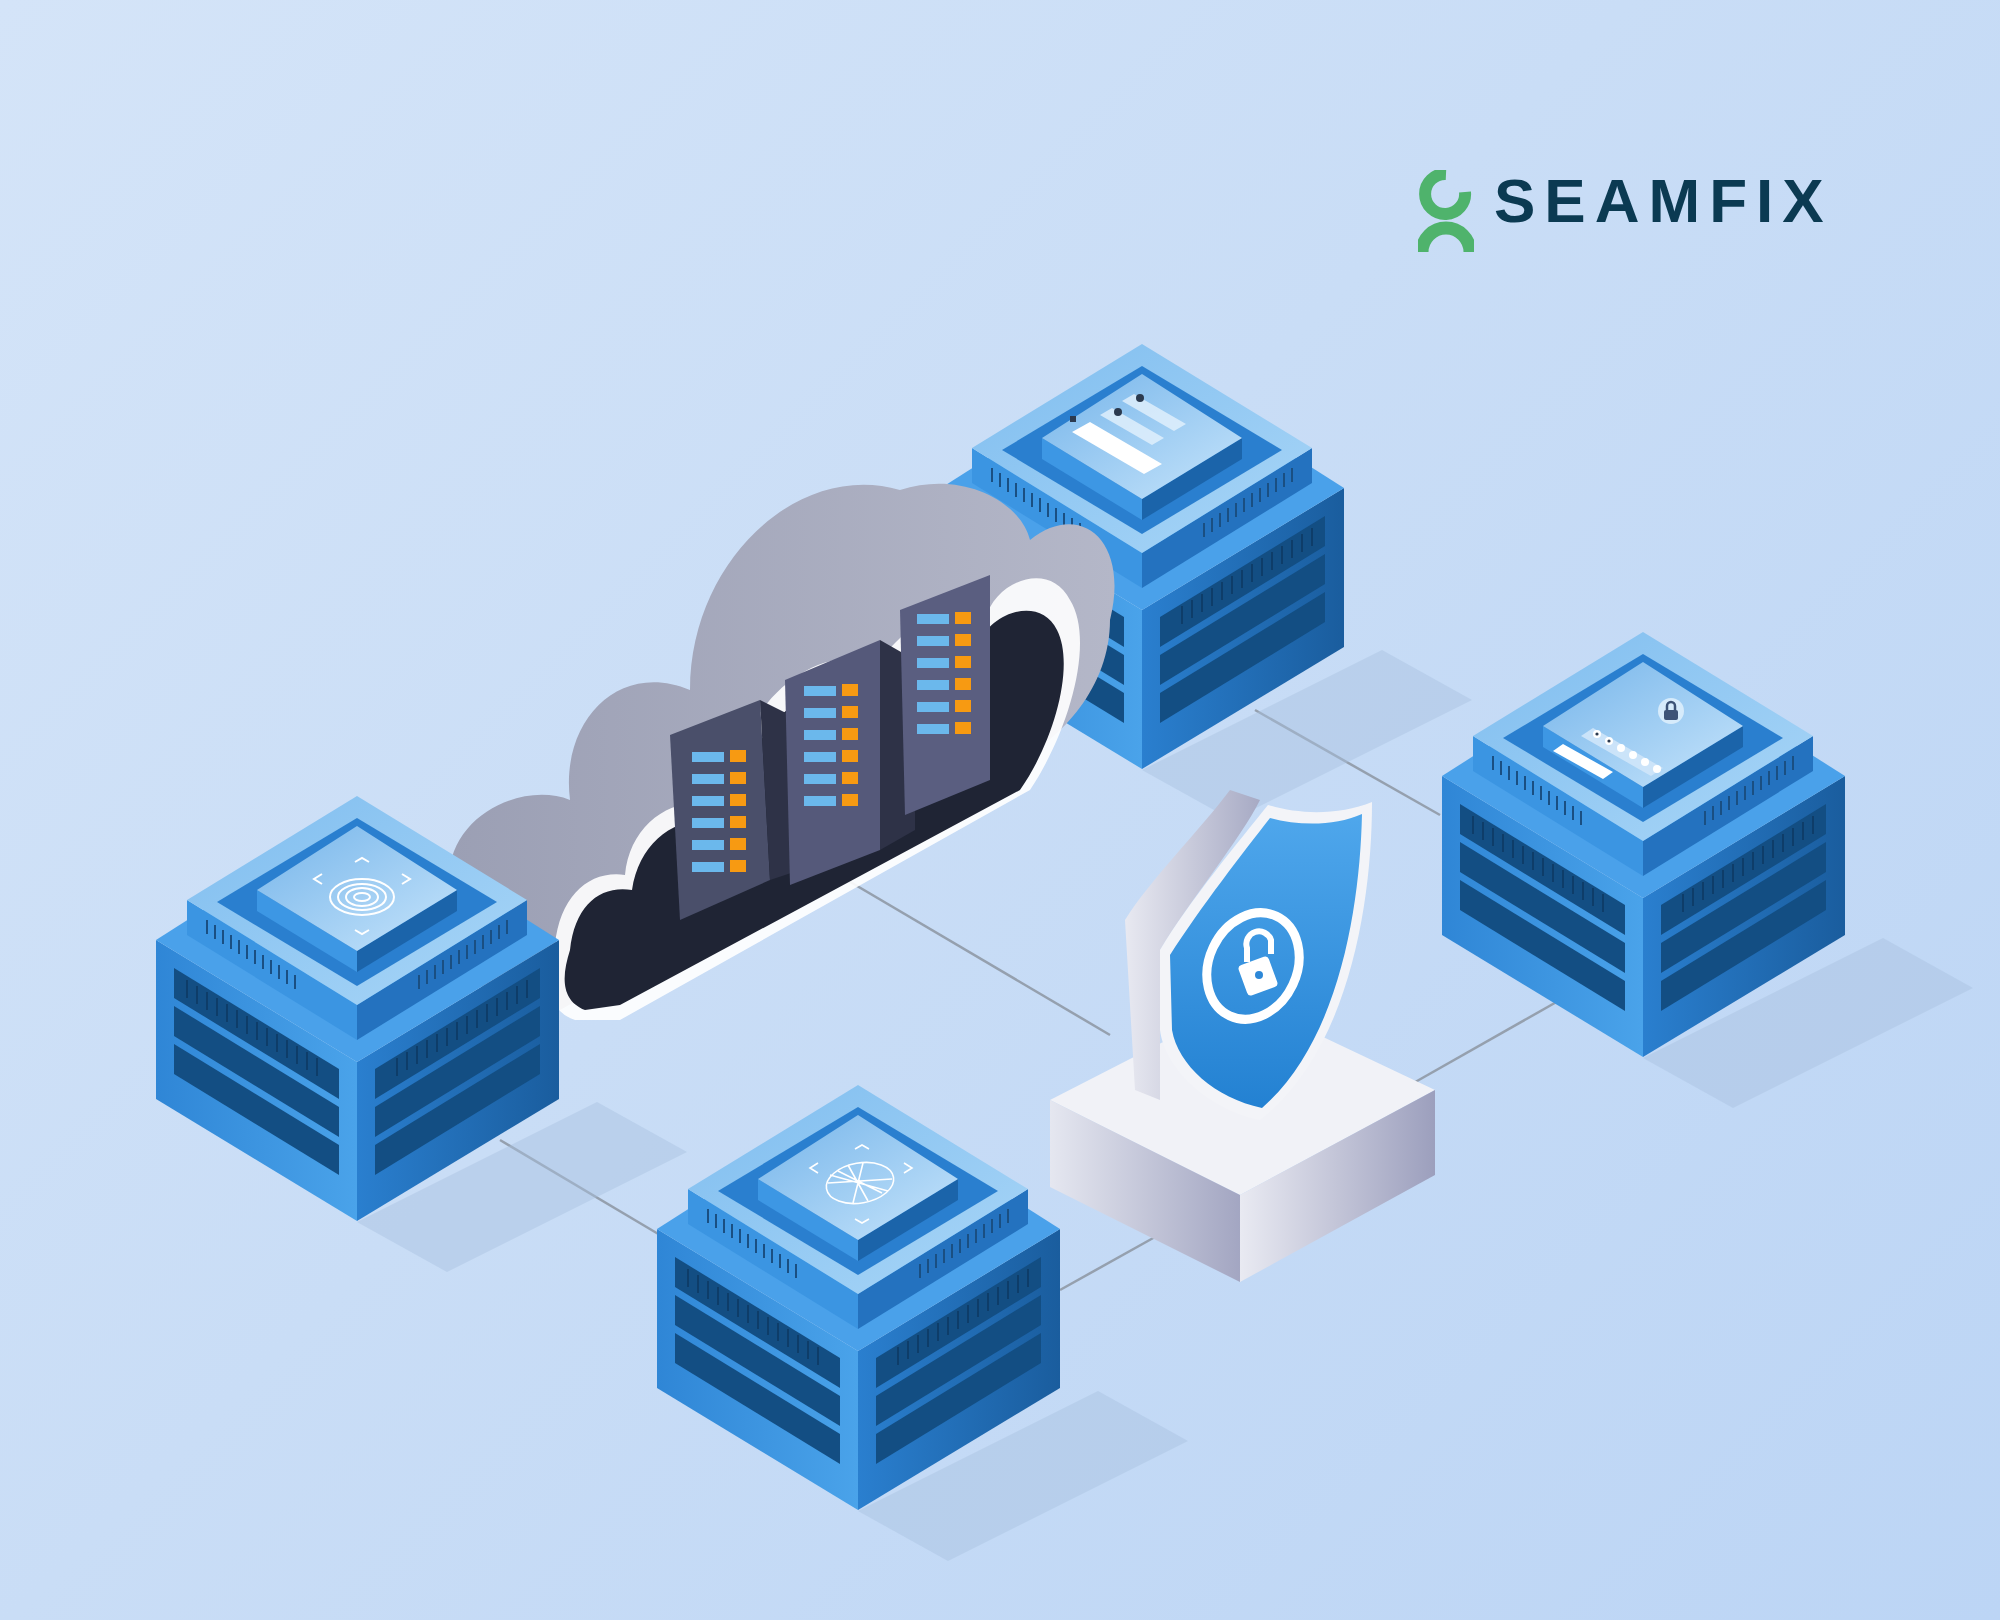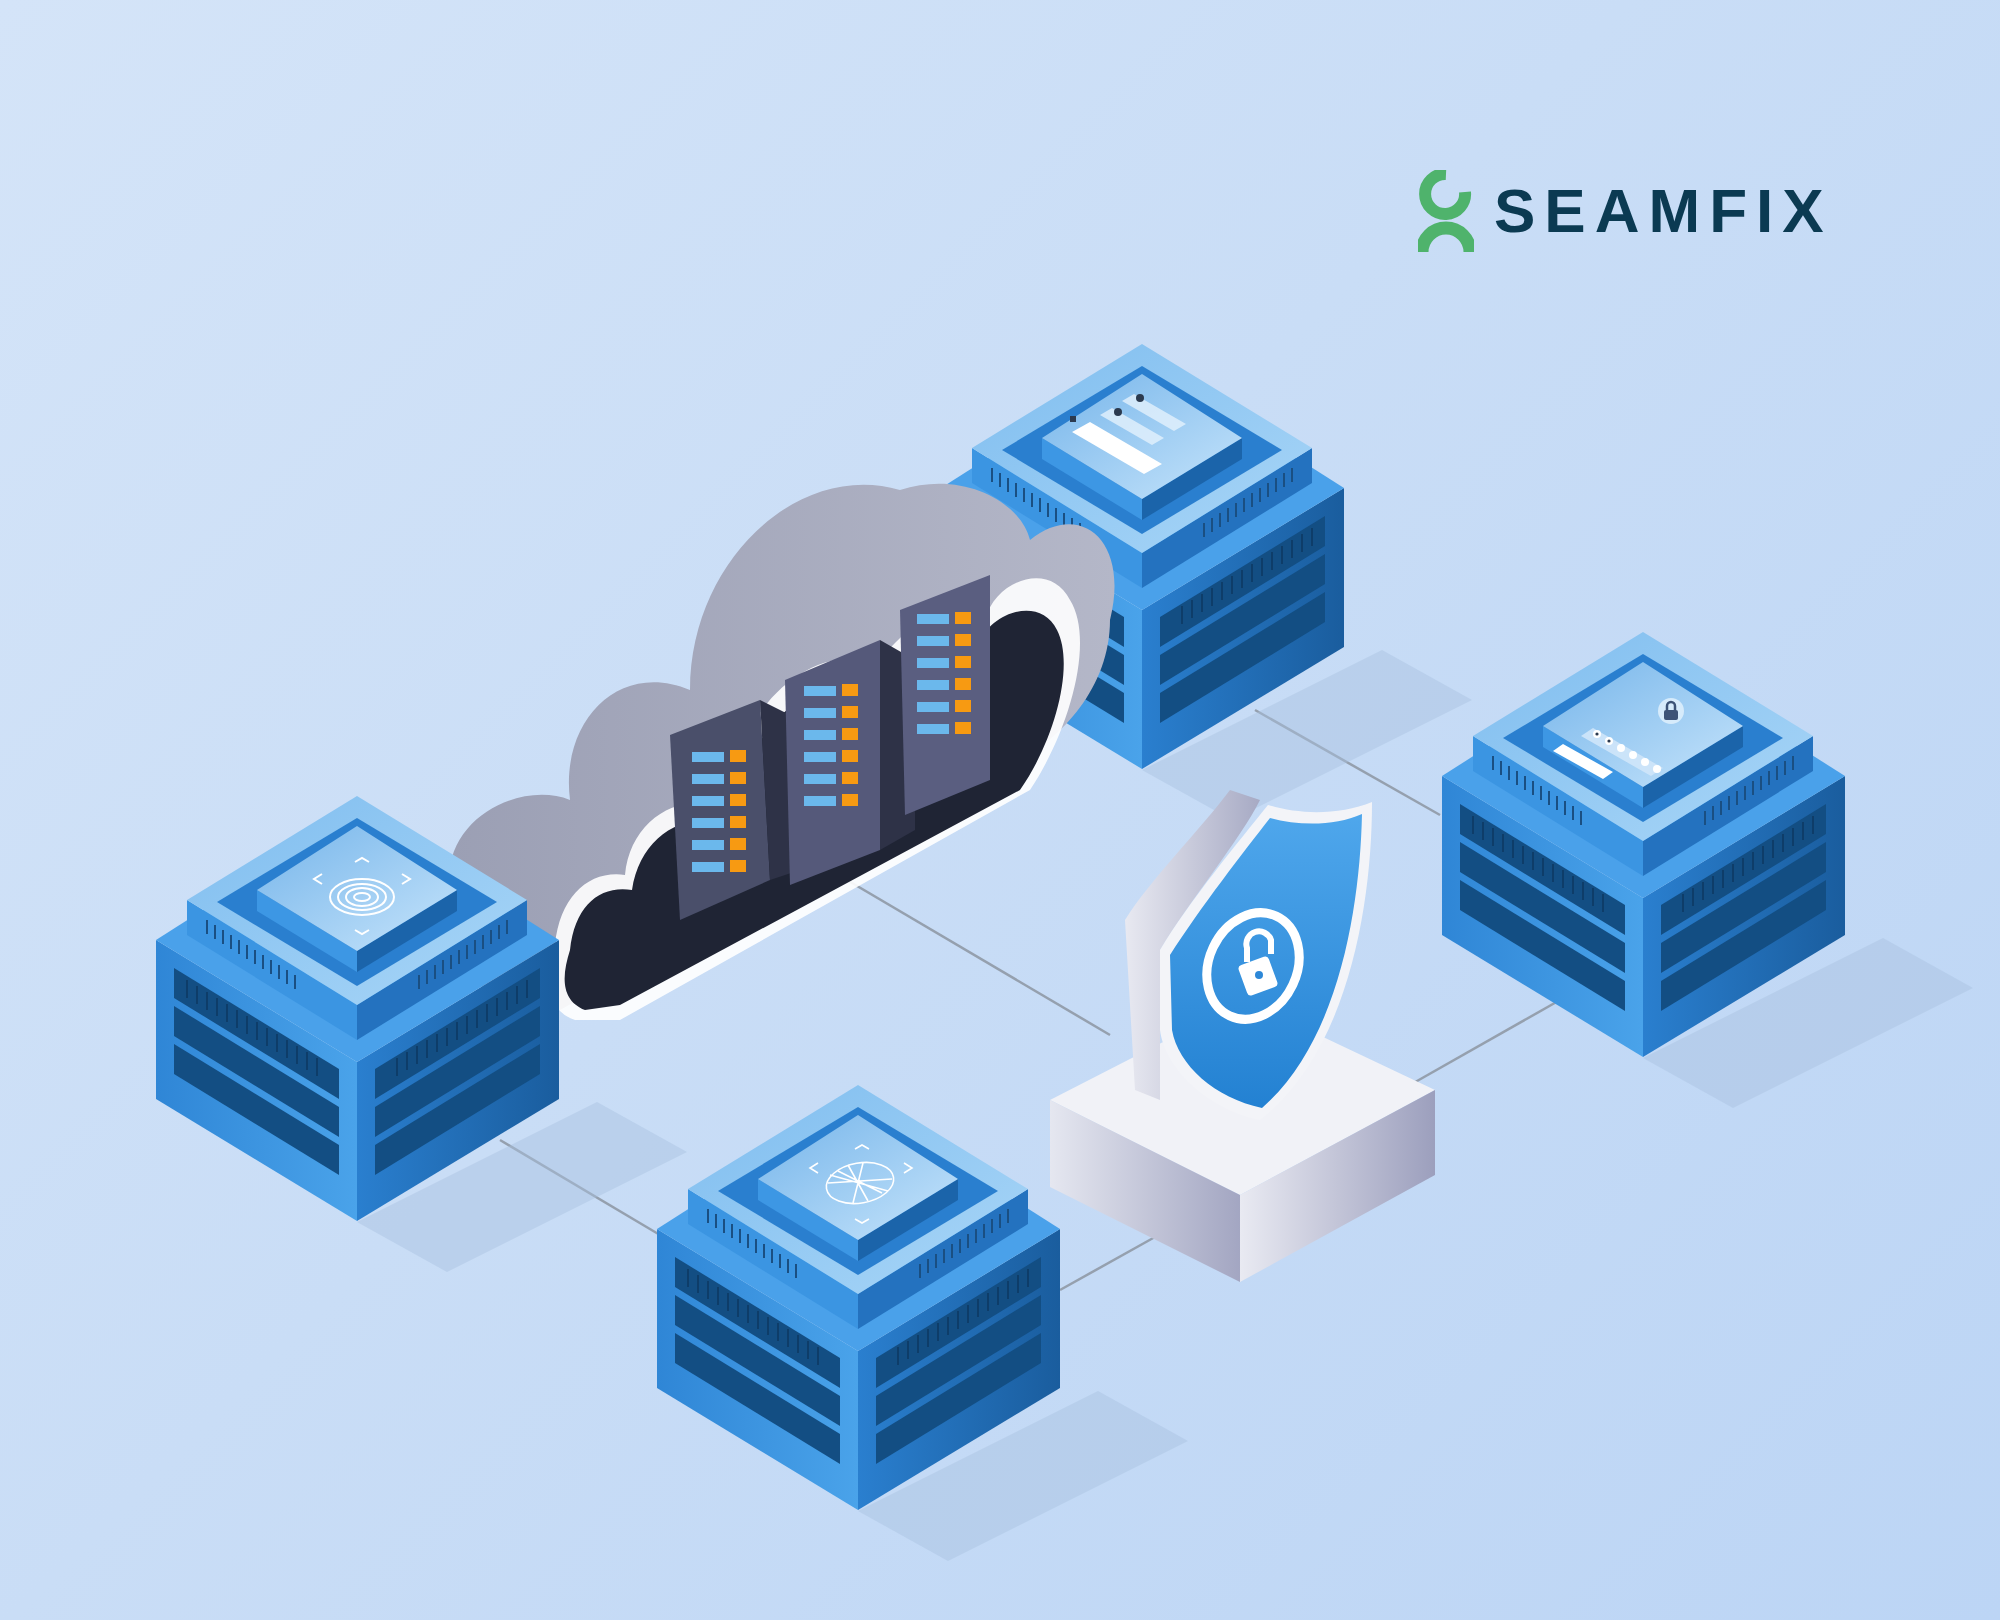--- a/index.html
+++ b/index.html
@@ -1,19 +1,19 @@
 <!DOCTYPE html>
 <html><head>
 <meta charset="utf-8">
 <style>
   html, body { margin:0; padding:0; }
   body { width:2000px; height:1620px; overflow:hidden; position:relative;
     background: linear-gradient(135deg, #d4e4f8 0%, #c9ddf6 45%, #bcd5f5 100%);
     font-family: "Liberation Sans", sans-serif; }
-  .logo { position:absolute; left:1418px; top:170px; height:82px; display:flex; align-items:center; }
+  .logo { position:absolute; left:1418px; top:170px; height:82px; display:flex; }
   .logo-mark { width:56px; height:82px; position:relative; }
   .logo-text { font-family:"Liberation Sans", sans-serif; font-weight:700; font-size:62px; letter-spacing:9px; color:#0b3a52; margin-left:20px; line-height:1; }
   svg.scene { position:absolute; left:0; top:0; }
 </style>
 </head>
 <body>
 
 <div class="logo">
   <div class="logo-mark">
     <svg width="56" height="82" viewBox="0 0 56 82">

